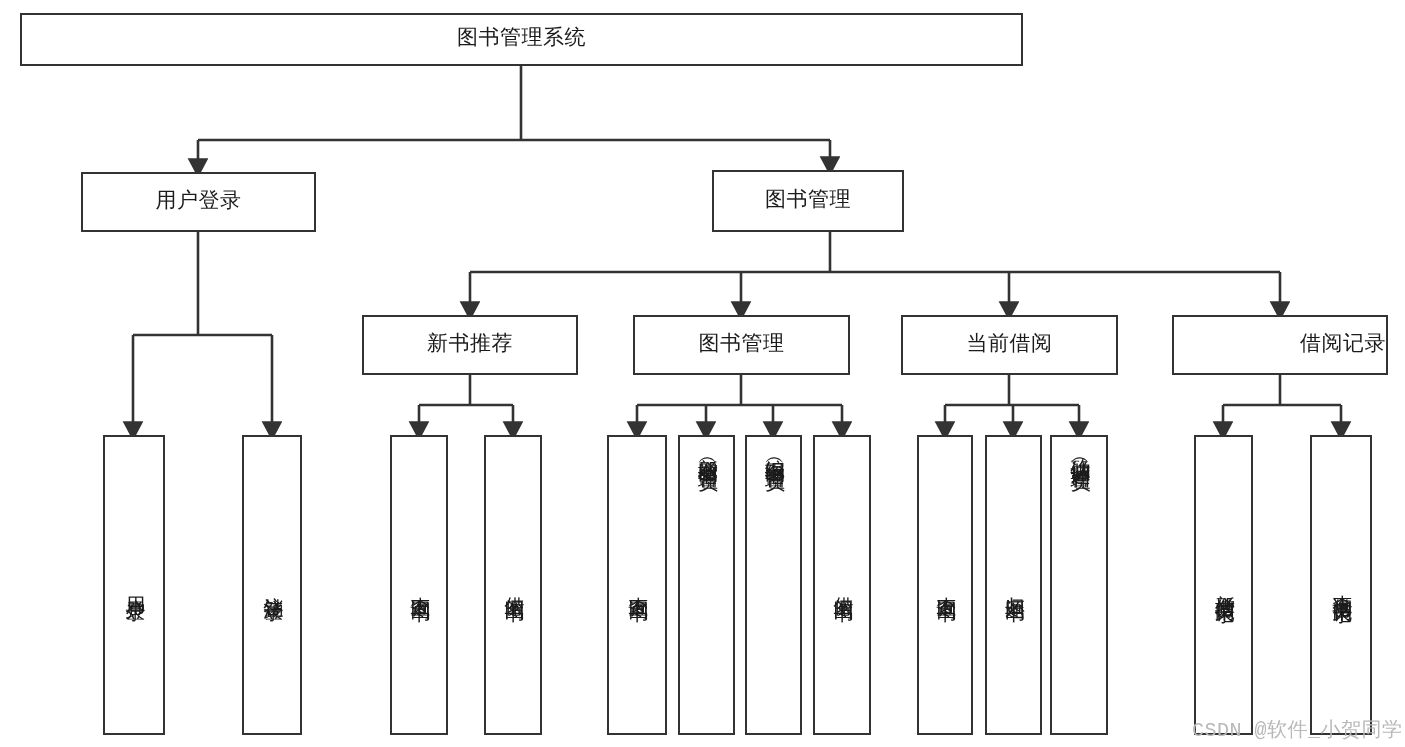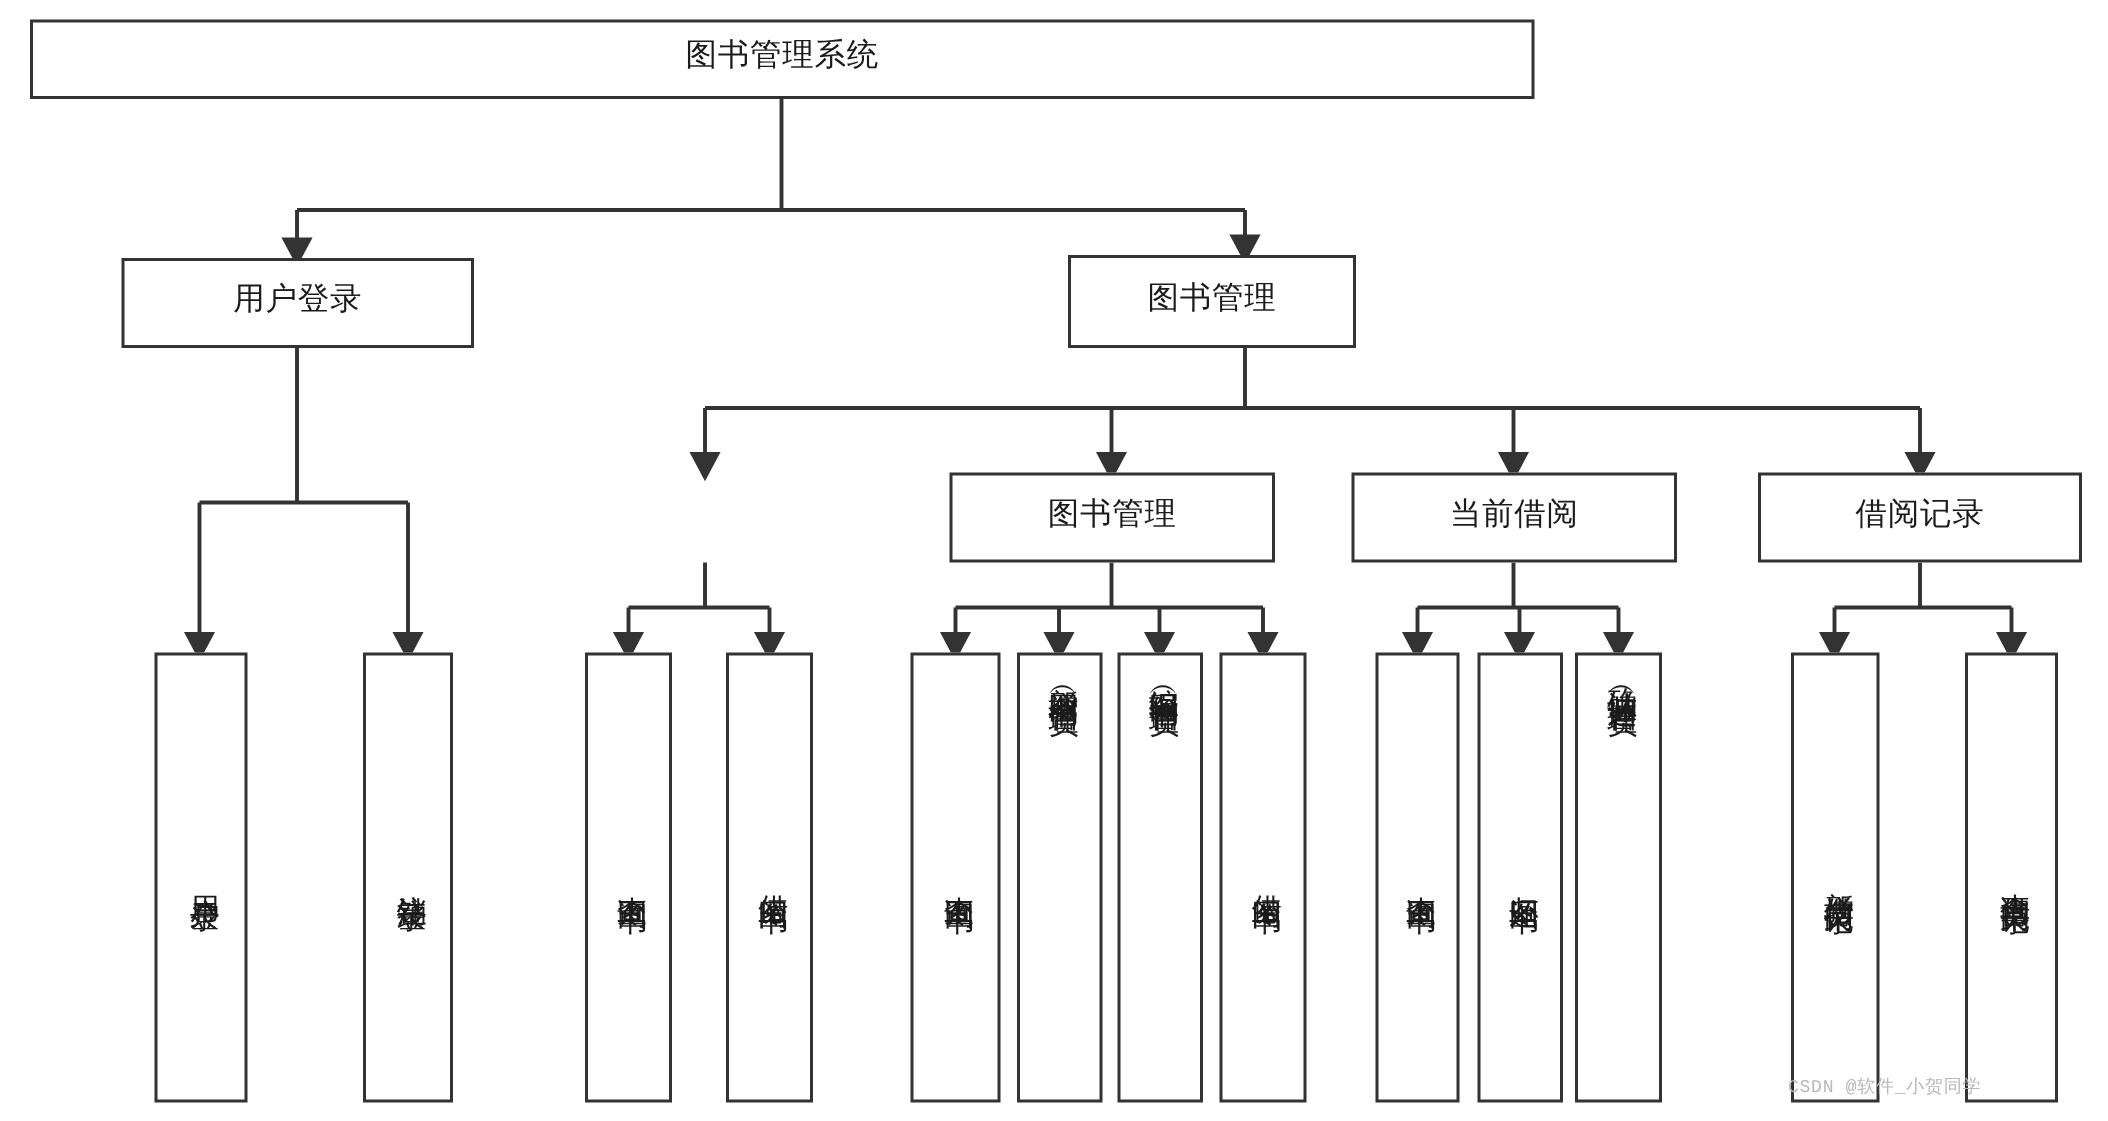--- a/index.html
+++ b/index.html
@@ -54,21 +54,21 @@
   .node.vertical {
     align-items: flex-start;
     padding-top: 6px;
   }
   .node.leaf-short {
     align-items: center;
     padding-top: 0;
   }
   .watermark {
     position: absolute;
-    font-size: 12px;
+    font-size: 20px;
     color: #b8b8b8;
     letter-spacing: 0.5px;
     white-space: nowrap;
   }
 </style>
 </head>
 <body>
 
 <div id="canvas">
 
@@ -126,27 +126,30 @@
     <span class="node-label">图书管理系统</span>
   </div>
 
   <div class="node" style="left:81px; top:172px; width:235px; height:60px;">
     <span class="node-label">用户登录</span>
   </div>
   <div class="node" style="left:712px; top:170px; width:192px; height:62px;">
     <span class="node-label">图书管理</span>
   </div>
 
+  <div class="node" style="left:362px; top:315px; width:216px; height:60px;">
+    <span class="node-label">新书推荐</span>
+  </div>
   <div class="node" style="left:633px; top:315px; width:217px; height:60px;">
     <span class="node-label">图书管理</span>
   </div>
   <div class="node" style="left:901px; top:315px; width:217px; height:60px;">
     <span class="node-label">当前借阅</span>
   </div>
-  <div class="node" style="left:1172px; top:315px; width:216px; height:60px;">
+  <div class="node" style="left:1172px; top:315px; width:216px; height:60px;justify-content:flex-end;">
     <span class="node-label">借阅记录</span>
   </div>
 
   <div class="node vertical leaf-short" style="left:103px; top:435px; width:62px; height:300px;">
     <span class="node-label">用户登录</span>
   </div>
   <div class="node vertical leaf-short" style="left:242px; top:435px; width:60px; height:300px;">
     <span class="node-label">注销登录</span>
   </div>
   <div class="node vertical leaf-short" style="left:390px; top:435px; width:58px; height:300px;">

